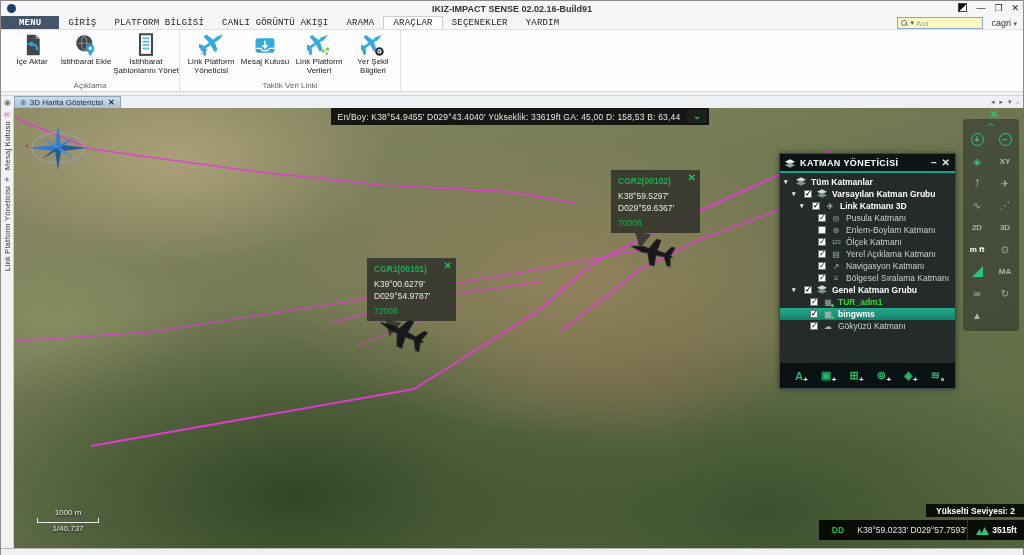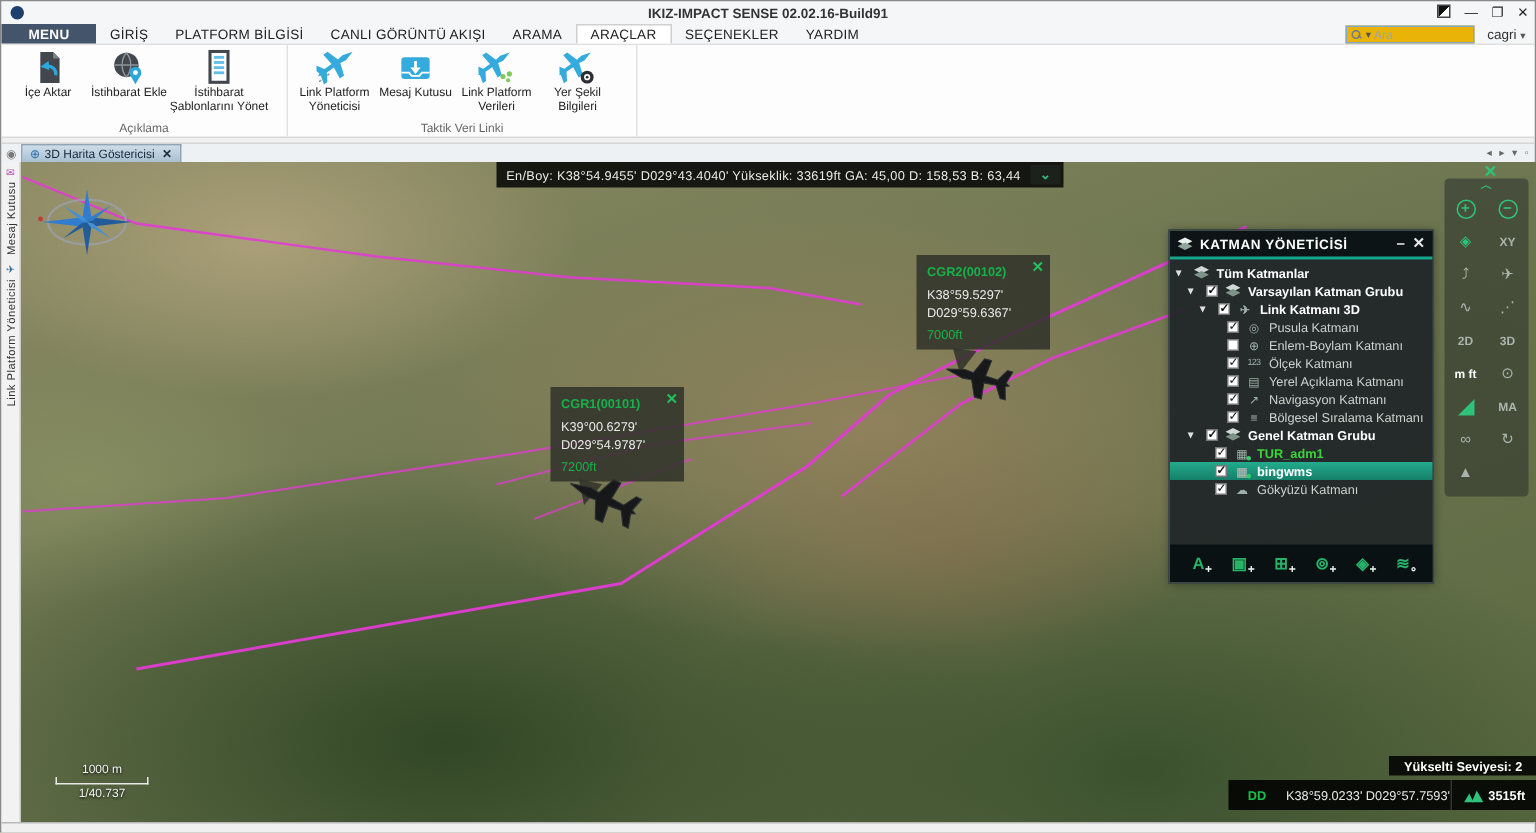--- a/index.html
+++ b/index.html
@@ -9,36 +9,36 @@
   
   #titlebar { position:absolute; left:0; top:0; width:100%; height:15px; background:#f5f6f7; display:flex; align-items:center; }
   #app-icon { width:9px; height:9px; border-radius:50%; background:#1d3f6e; margin:0 4px 0 6px; }
   #title-text { position:absolute; left:0; right:0; text-align:center; font-size:9px; font-weight:bold; color:#333; }
   #win-controls { position:absolute; right:4px; top:1px; display:flex; gap:9px; font-size:9px; color:#222; }
   #win-controls span { cursor:default; line-height:12px; }
   .theme-sq { width:9px; height:9px; background:linear-gradient(135deg,#111 50%,#fff 50%); border:1px solid #444; margin-top:1px; }
 
   
   #menubar { position:absolute; left:0; top:15px; width:100%; height:14px; background:#f5f6f7; display:flex; align-items:stretch; font-size:9px; color:#222; border-bottom:1px solid #e0e0e0; }
-  .mtab { padding:0 9px; display:flex; align-items:center; letter-spacing:.2px; }
+  .mtab { padding:0 9px; display:flex; align-items:center; letter-spacing:.2px;font-family:Liberation Mono, monospace; }
   .mtab.menu-style { background:#44546a; color:#fff; font-weight:bold; padding:0 18px; }
   .mtab.active { background:#fff; border:1px solid #cfcfcf; border-bottom:none; }
   #menubar-right { position:absolute; right:6px; top:1px; display:flex; align-items:center; gap:8px; }
-  #search-box { display:flex; align-items:center; width:86px; height:12px; background:#eab308; border:1px solid #86a7c5; padding:0 3px; gap:2px; }
+  #search-box { display:flex; align-items:center; width:86px; height:12px; background:#fef9c3; border:1px solid #86a7c5; padding:0 3px; gap:2px; }
   .mag { position:relative; width:7px; height:7px; }
   .mag::before { content:""; position:absolute; left:0; top:0; width:4px; height:4px; border:1px solid #6b7a8c; border-radius:50%; }
   .mag::after { content:""; position:absolute; left:4px; top:4px; width:3px; height:1px; background:#6b7a8c; transform:rotate(45deg); }
   #search-input { border:none; outline:none; width:60px; font-size:8px; color:#333; background:transparent; }
   #search-input::placeholder { color:#9aa4ad; }
   #user-chip { font-size:9px; color:#333; }
   .dd-arrow { font-size:7px; color:#555; }
 
   
   #ribbon { position:absolute; left:0; top:29px; width:100%; height:62px; background:#fdfdfd; border-bottom:1px solid #d9d9d9; display:flex; }
-  .rgroup { position:relative; display:flex; align-items:flex-start; padding:2px 12px 12px 4px; border-right:1px solid #e2e2e2; }
+  .rgroup { position:relative; display:flex; align-items:flex-start; padding:2px 0 12px 4px; border-right:1px solid #e2e2e2; }
   .rgroup-label { position:absolute; bottom:1px; left:0; right:0; text-align:center; font-size:8px; color:#666; }
   .rbtn { width:54px; display:flex; flex-direction:column; align-items:center; gap:1px; padding-top:1px; cursor:default; }
   .rbtn.wide { width:66px; }
   .rbtn svg { width:24px; height:24px; }
   .rbtn-label { font-size:8px; line-height:1.12; text-align:center; color:#222; }
 
   
   #ribbon-gap { position:absolute; left:0; top:91px; width:100%; height:4px; background:#f0f0f0; border-bottom:1px solid #d5d5d5; }
   #doctabs { position:absolute; left:0; top:95px; width:100%; height:12px; background:#eef1f3; display:flex; align-items:stretch; }
   #pin-btn { width:13px; display:flex; align-items:center; justify-content:center; font-size:8px; color:#777; }

